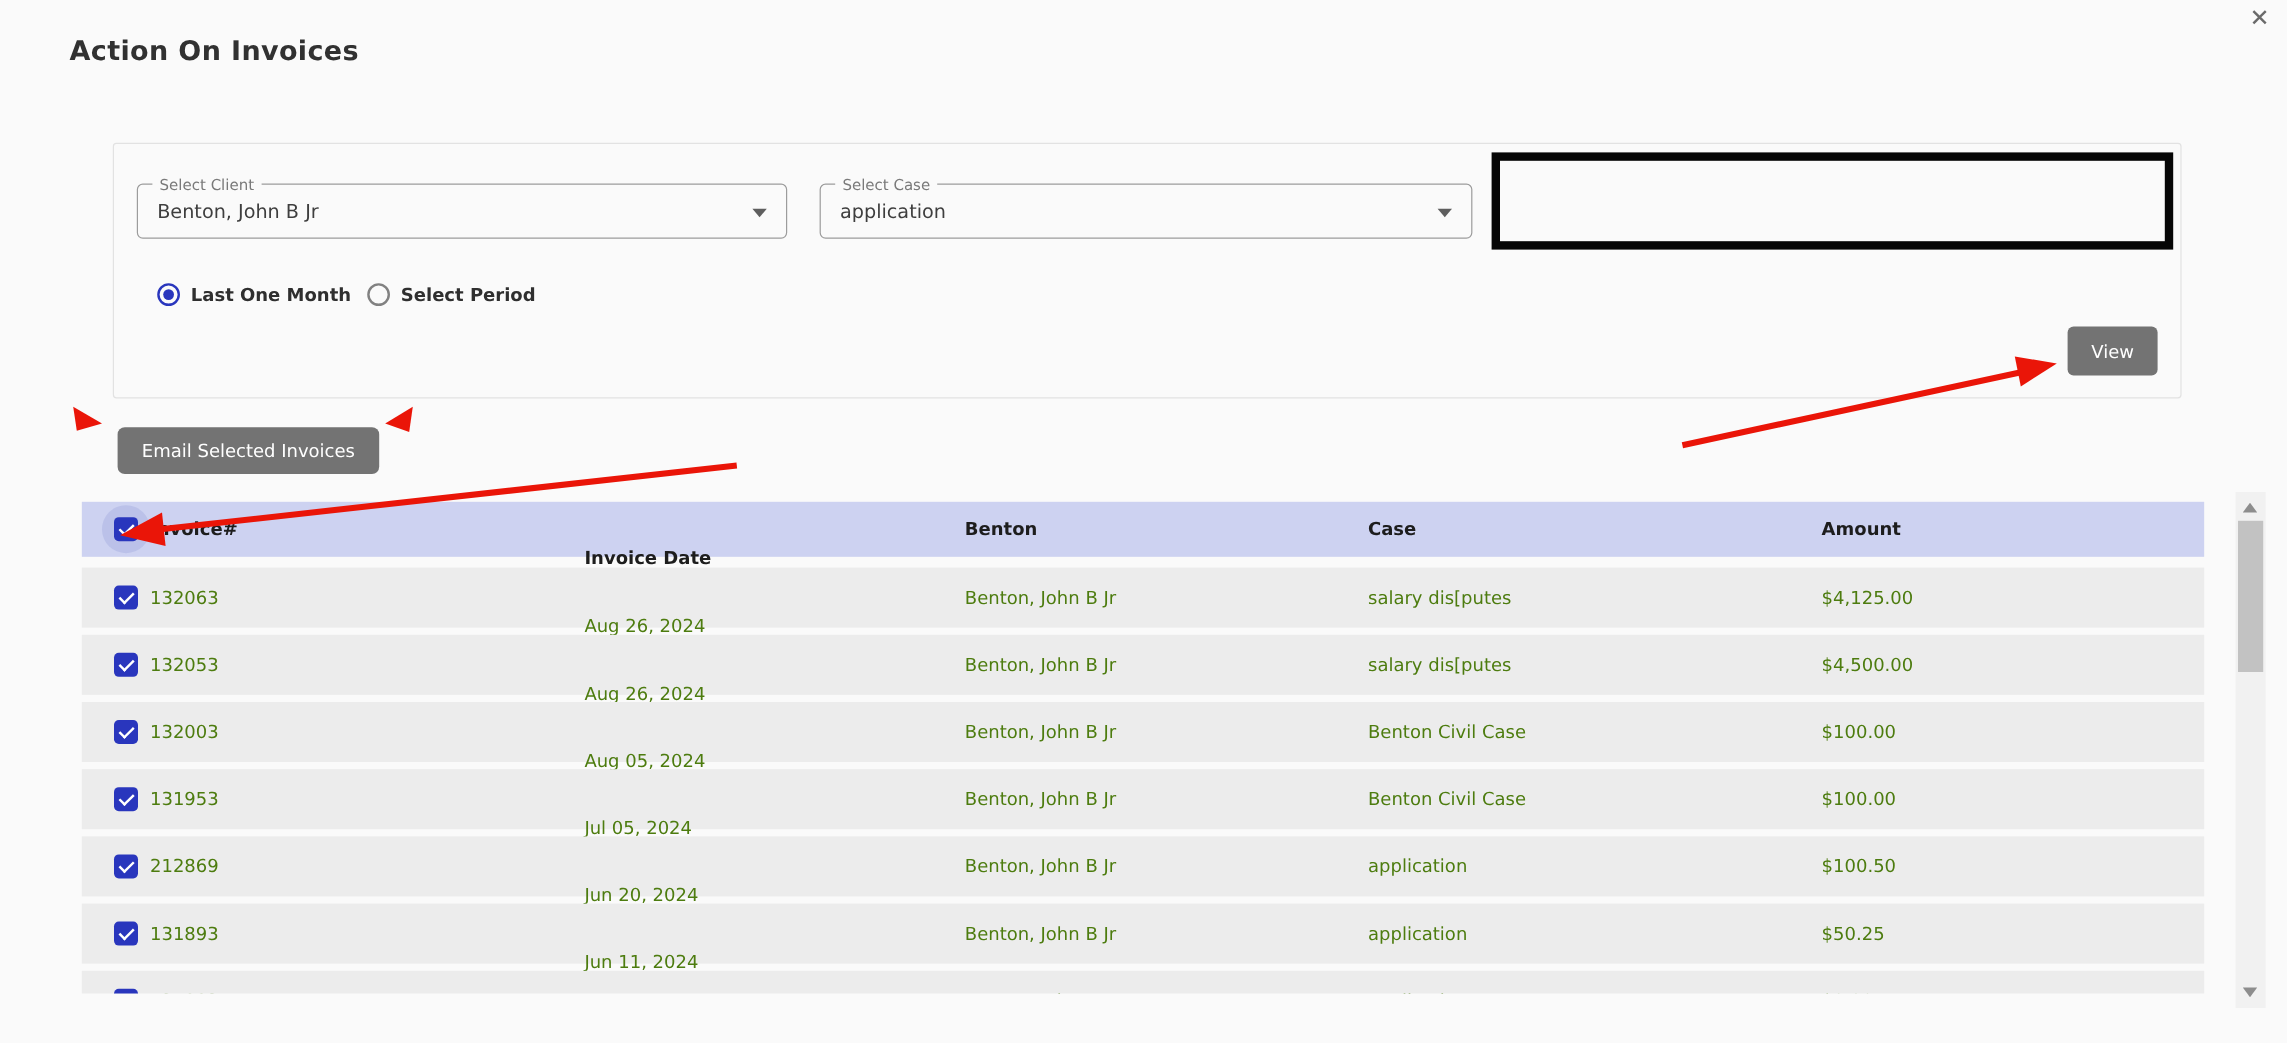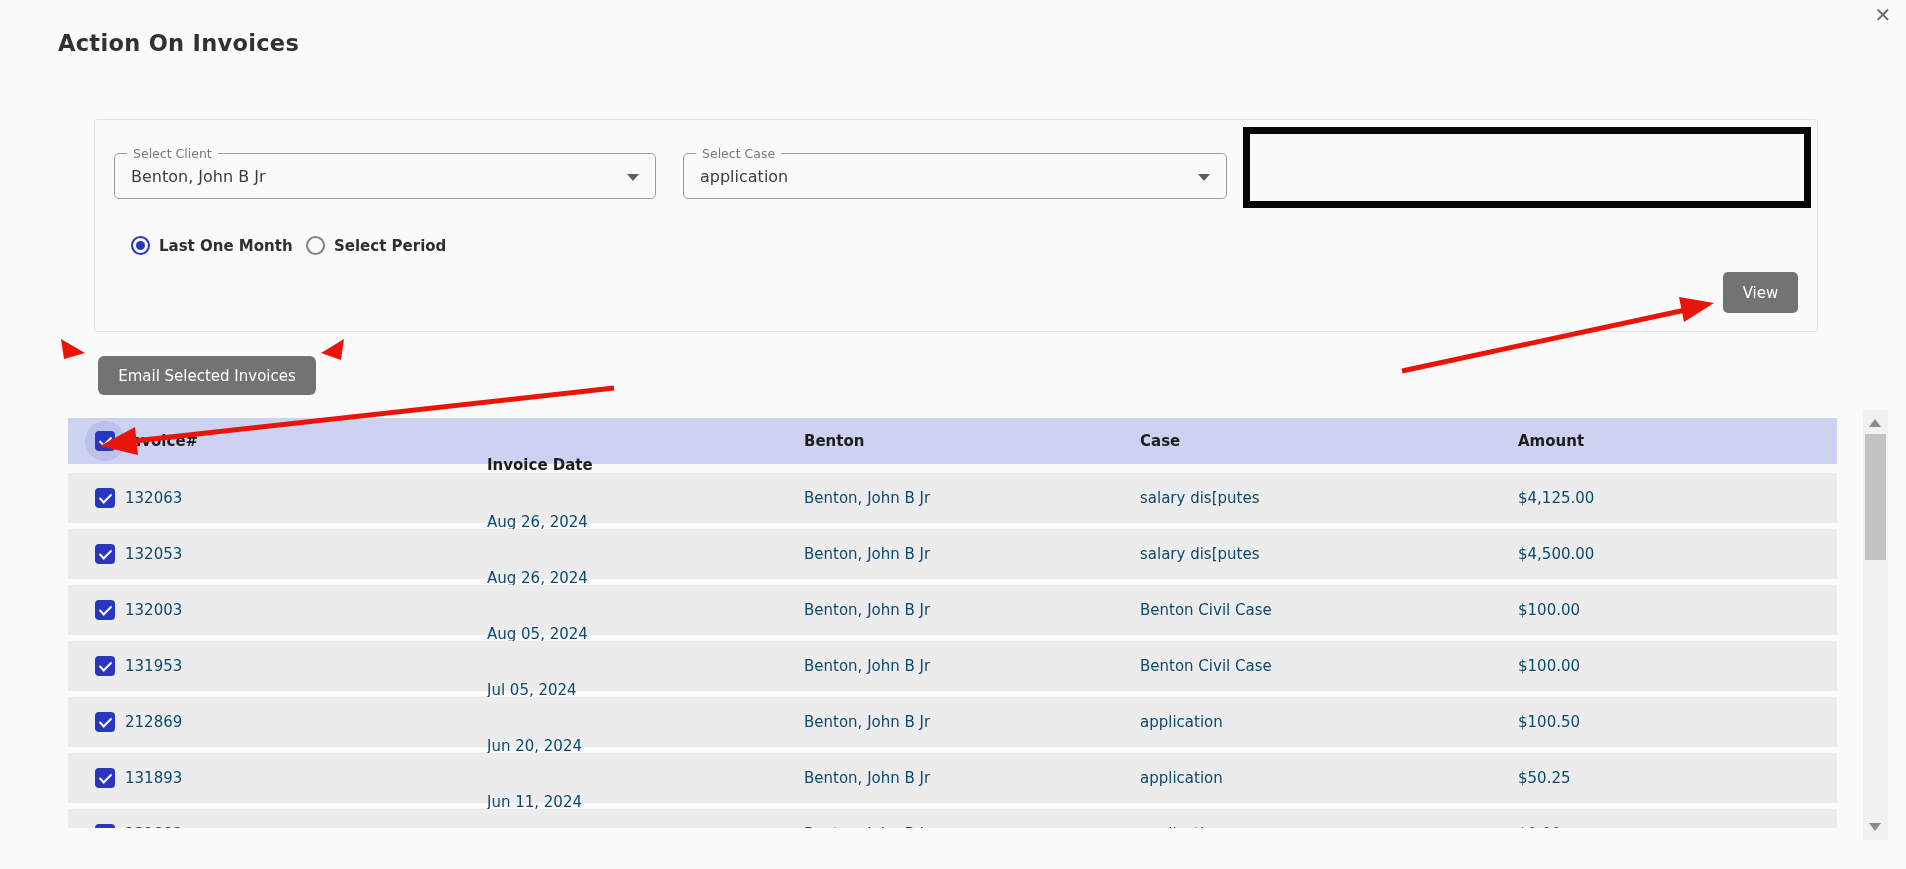--- a/index.html
+++ b/index.html
@@ -49,21 +49,21 @@
   .ripple{position:absolute;left:17px;top:3px;width:40px;height:40px;border-radius:50%;
     background:rgba(95,105,190,.16);}
   .cb{position:absolute;left:27px;width:20px;height:20px;border-radius:4px;background:#2936bd;cursor:pointer;}
   .cb::after{content:"";position:absolute;left:6.5px;top:2.5px;width:5px;height:10px;
     border-right:2px solid #fff;border-bottom:2px solid #fff;transform:rotate(45deg);}
   .thead .cb{top:13px;}
   .th{position:absolute;top:0;line-height:46px;font-size:15px;font-weight:600;color:#1d1d1d;white-space:nowrap;}
   .trow{position:relative;height:50px;background:#ececec;margin-top:6px;}
   .trow:first-child{margin-top:9px;}
   .trow .cb{top:15px;}
-  .td{position:absolute;top:0;line-height:50px;font-size:15px;color:#0c4a6e;white-space:nowrap;}
+  .td{position:absolute;top:0;line-height:50px;font-size:15px;color:#4d7c0f;white-space:nowrap;}
   .c-invoice{left:57px;} .c-date{left:419px;margin-top:24px;} .c-client{left:736px;} .c-case{left:1072px;} .c-amount{left:1410px;margin-left:40px;}
   
   .sb-track{position:absolute;left:1863px;top:410px;width:25px;height:430px;background:#f1f1f1;}
   .sb-up{position:absolute;left:6px;top:9px;width:0;height:0;
     border-left:6.5px solid transparent;border-right:6.5px solid transparent;border-bottom:8px solid #8d8d8d;cursor:pointer;}
   .sb-down{position:absolute;left:6px;bottom:9px;width:0;height:0;
     border-left:6.5px solid transparent;border-right:6.5px solid transparent;border-top:8px solid #8d8d8d;cursor:pointer;}
   .sb-thumb{position:absolute;left:2px;top:24px;width:21px;height:126px;background:#c2c2c2;cursor:pointer;}
   
   .annot{position:absolute;left:0;top:0;width:1906px;height:869px;pointer-events:none;z-index:60;}

